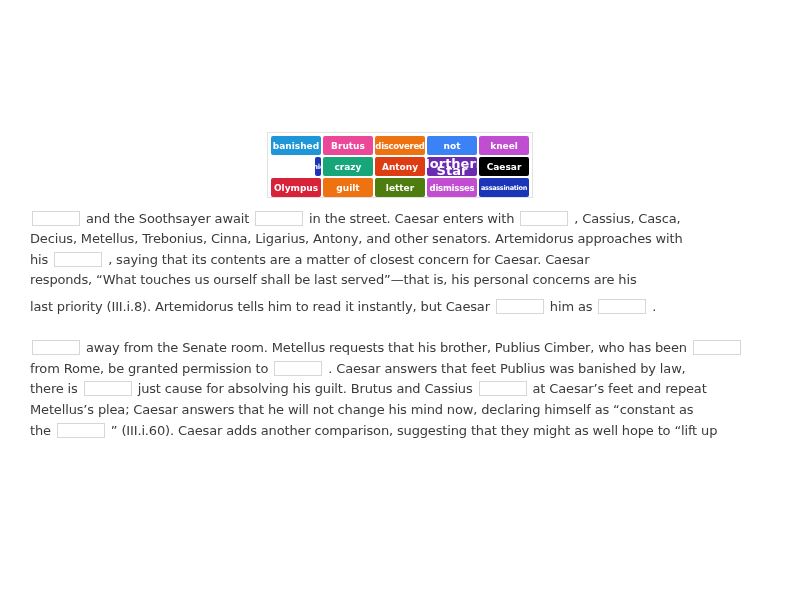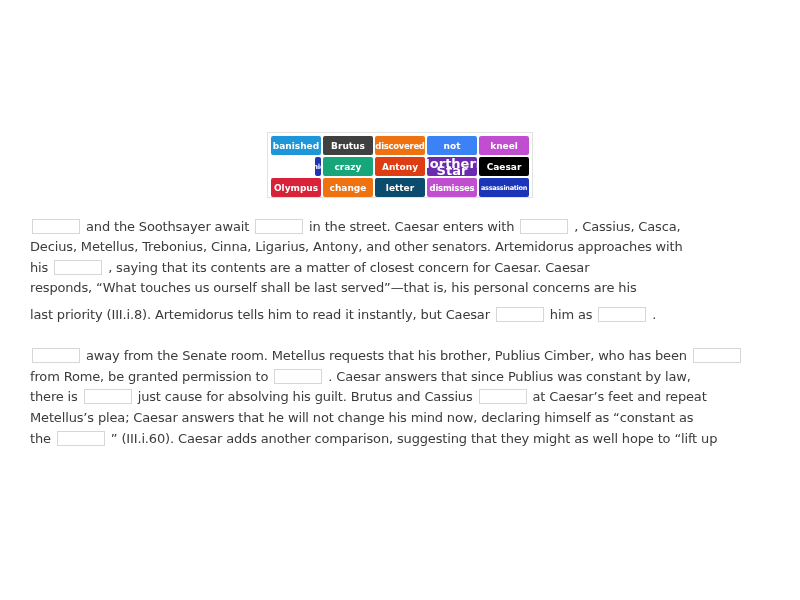--- a/index.html
+++ b/index.html
@@ -47,21 +47,21 @@
       overflow: hidden;
       cursor: grab;
     }
     .tile.small { font-size: 7px; letter-spacing: -0.2px; margin-left: 44px; }
     .tile.tiny { font-size: 6.5px; letter-spacing: -0.3px; }
     .tile.two { font-size: 13px; white-space: normal; line-height: 7px; }
 
     .passage {
       position: absolute;
       left: 0;
-      top: 16px;
+      top: 8px;
       width: 800px;
       height: 508px;
     }
     .line {
       position: absolute;
       font-family: "DejaVu Sans", sans-serif;
       font-size: 13px;
       color: #3b3b3b;
       white-space: nowrap;
       height: 18px;
@@ -80,34 +80,34 @@
       top: -1px;
     }
   </style>
 </head>
 <body>
 
 <div class="page">
 
   <div class="word-bank">
     <div class="tile" style="background:#1e96d8">banished</div>
-    <div class="tile" style="background:#404040">Brutus</div>
+    <div class="tile" style="background:#ec4899">Brutus</div>
     <div class="tile" style="background:#ee7210;font-size:8.5px;letter-spacing:-0.3px">discovered</div>
     <div class="tile" style="background:#3b82f6">not</div>
     <div class="tile" style="background:#c14ed0">kneel</div>
 
     <div class="tile small" style="background:#1b35b8">Artemidorus</div>
     <div class="tile" style="background:#16a67a">crazy</div>
     <div class="tile" style="background:#de3c12">Antony</div>
     <div class="tile two" style="background:#6a2bb0">Northern Star</div>
     <div class="tile" style="background:#000000">Caesar</div>
 
     <div class="tile" style="background:#d8223a">Olympus</div>
-    <div class="tile" style="background:#ee7210">change</div>
-    <div class="tile" style="background:#0c4a6e">letter</div>
+    <div class="tile" style="background:#ee7210">guilt</div>
+    <div class="tile" style="background:#4d7c0f">letter</div>
     <div class="tile" style="background:#c14ed0;font-size:8.5px;letter-spacing:-0.2px">dismisses</div>
     <div class="tile tiny" style="background:#1b35b8">assassination</div>
   </div>
 
   <div class="passage">
 
     <div class="line" style="left:30px;top:202px">
       <span class="blank" style="margin-left:2px"></span>
       <span> and the Soothsayer await </span>
       <span class="blank"></span>
@@ -141,21 +141,21 @@
 
     <div class="line" style="left:30px;top:331px">
       <span class="blank" style="margin-left:2px"></span>
       <span> away from the Senate room. Metellus requests that his brother, Publius Cimber, who has been </span>
       <span class="blank"></span>
     </div>
 
     <div class="line" style="left:30px;top:352px">
       <span>from Rome, be granted permission to </span>
       <span class="blank"></span>
-      <span>. Caesar answers that since Publius was constant by law,</span>
+      <span>. Caesar answers that feet Publius was banished by law,</span>
     </div>
 
     <div class="line" style="left:30px;top:372px">
       <span>there is </span>
       <span class="blank"></span>
       <span> just cause for absolving his guilt. Brutus and Cassius </span>
       <span class="blank"></span>
       <span> at Caesar’s feet and repeat</span>
     </div>
 

